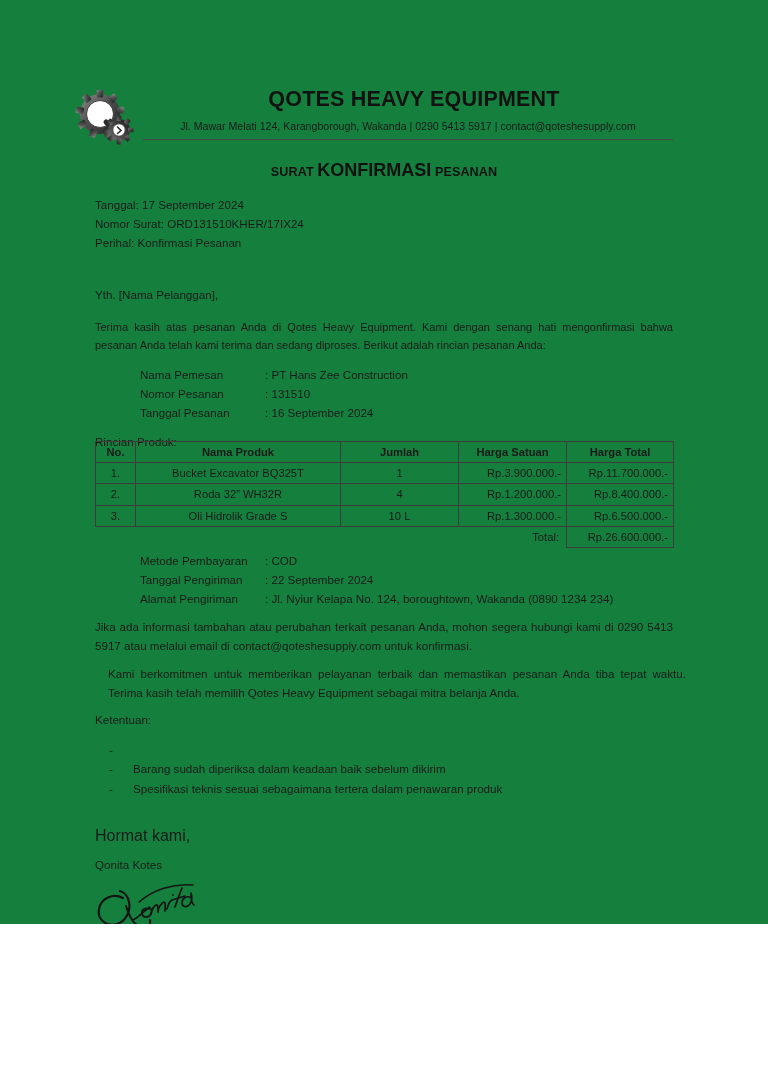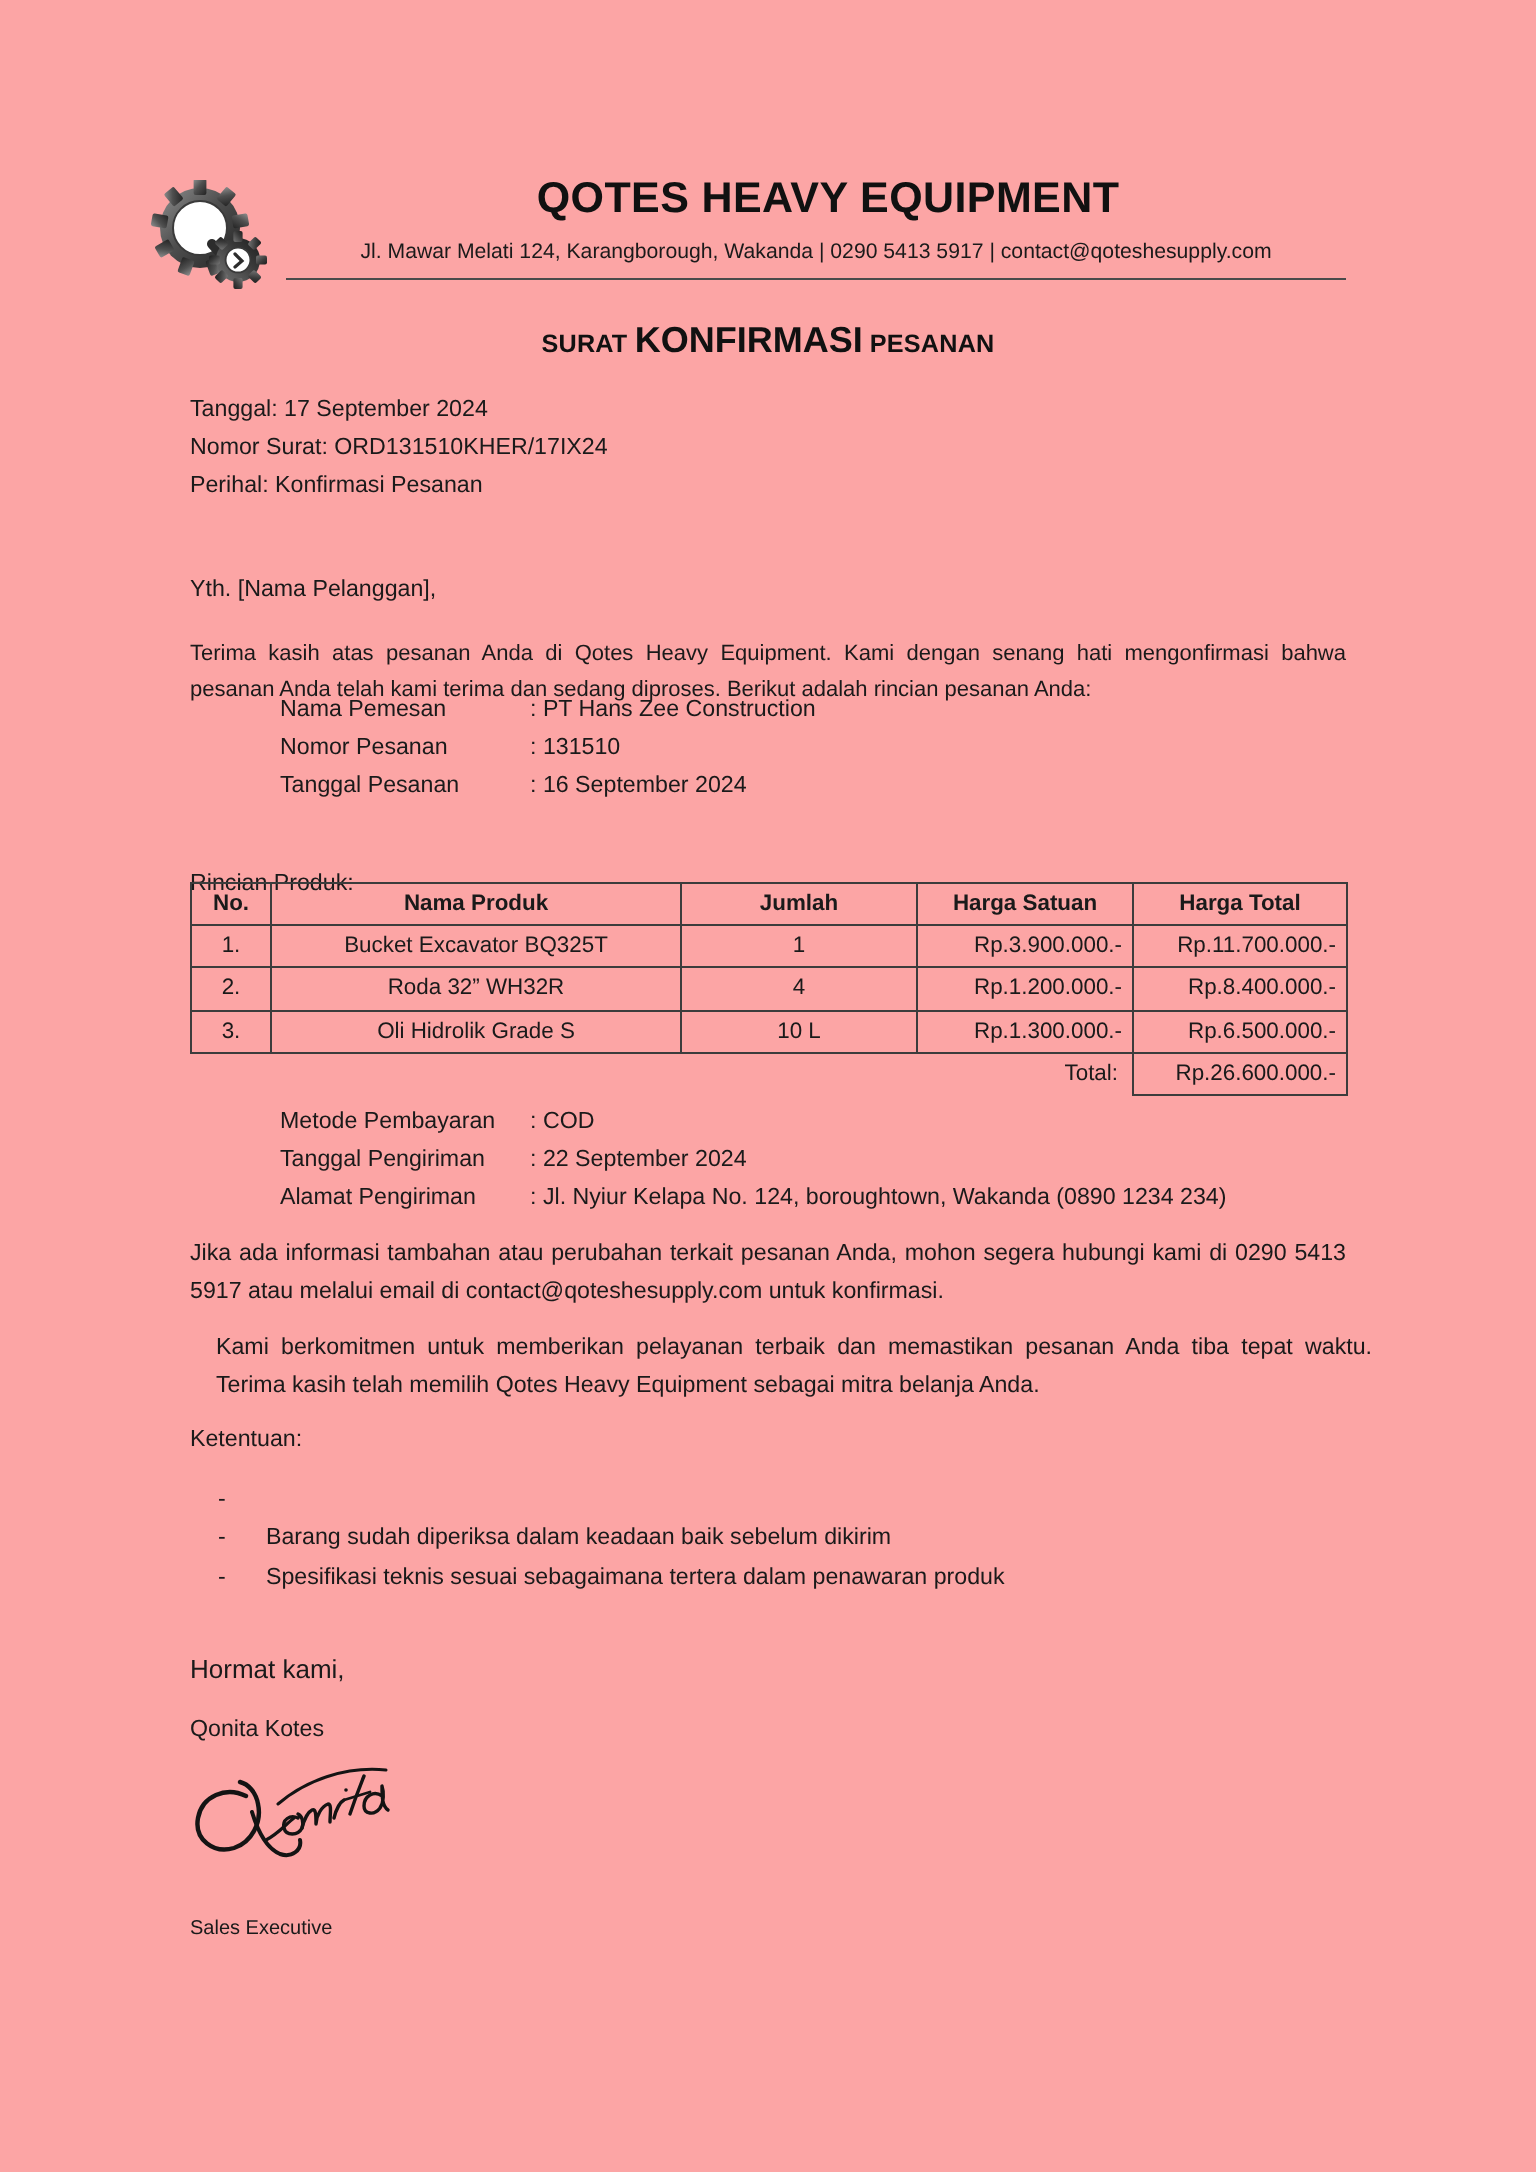--- a/index.html
+++ b/index.html
@@ -7,22 +7,22 @@
     padding: 0;
     background: #ffffff;
   }
   body {
     font-family: "Liberation Sans", sans-serif;
     color: #1a1a1a;
   }
   .page {
     position: relative;
     width: 768px;
-    height: 1086px;
-    background: #fca5a5;
+    height: 924px;
+    background: #15803d;
     overflow: hidden;
     box-sizing: border-box;
     padding-left: 48px;
   }
   .sheet {
     position: absolute;
     left: 95px;
     top: 0;
     width: 578px;
   }
@@ -111,21 +111,21 @@
 
   
   .kv {
     position: absolute;
     font-size: 11.6px;
     line-height: 1.62;
   }
   .kv-row { display: flex; }
   .kv-key { width: 125px; flex: 0 0 125px; }
   .kv-val { white-space: nowrap; }
-  .kv-order { left: 45px; top: 346px; }
+  .kv-order { left: 45px; top: 366px; }
   .kv-ship  { left: 45px; top: 552px; }
 
   .rincian {
     position: absolute;
     left: 0;
     top: 435px;
     font-size: 11.6px;
   }
 
   
@@ -195,21 +195,21 @@
     margin: 0;
     padding: 0;
     list-style: none;
     font-size: 11.6px;
     line-height: 1.68;
   }
   ul.terms li { display: flex; }
   ul.terms .dash { width: 38px; flex: 0 0 38px; padding-left: 14px; box-sizing: border-box; }
 
   
-  .sig-hormat { position: absolute; left: 0; top: 827px; font-size: 13px; }
+  .sig-hormat { position: absolute; left: 0; top: 827px; font-size: 16px; }
   .sig-name   { position: absolute; left: 0; top: 858px; font-size: 11.6px; }
   .sig-image  { position: absolute; left: -2px; top: 876px; width: 112px; height: 62px; }
   .sig-role   { position: absolute; left: 0; top: 959px; font-size: 10px; }
 </style>
 </head>
 <body>
 
 <div class="page">
   <div class="sheet">
 

